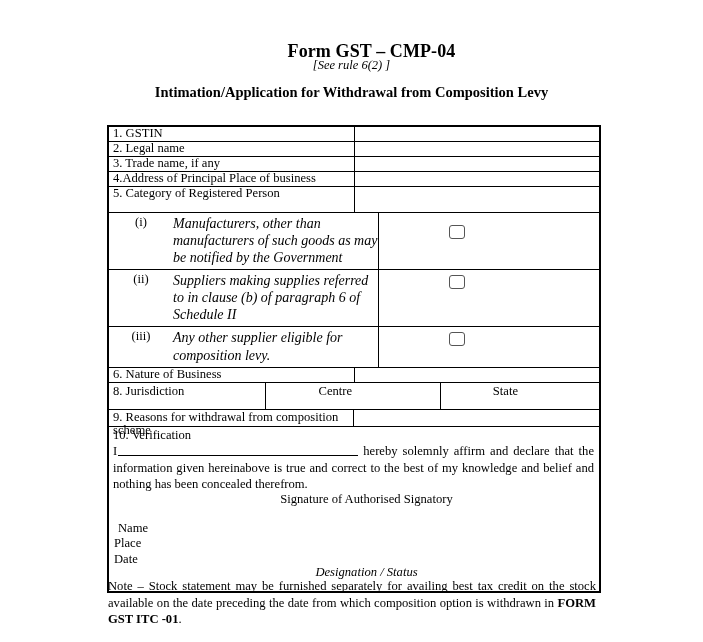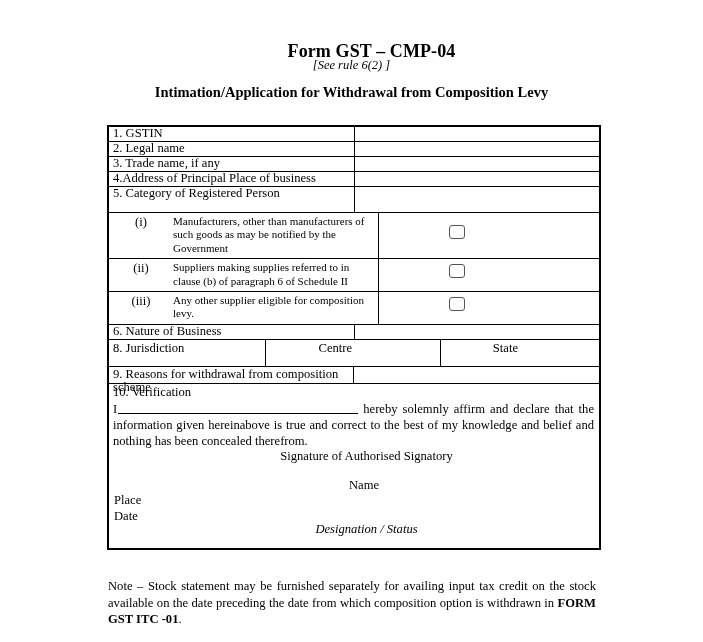--- a/index.html
+++ b/index.html
@@ -93,24 +93,25 @@
     padding: 2px 0 3px 0;
   }
   .opt-num {
     width: 64px;
     text-align: center;
     font-size: 12.6px;
     line-height: 1.22;
     flex: none;
   }
   .opt-txt {
-    font-size: 11px;
+    font-size: 14px;
     line-height: 1.22;
     padding-left: 0px;
     width: 205px;
+    font-style: italic;
   }
   .r-opt .opt-right {
     width: 217px;
     box-sizing: border-box;
     position: relative;
   }
   .chk {
     position: absolute;
     left: 22px;
     top: 12px;
@@ -173,23 +174,23 @@
     width: 100%;
     text-align: center;
     font-size: 12.6px;
     padding-left: 25px;
     box-sizing: border-box;
   }
   .name-line {
     position: absolute;
     left: 0; top: 94px;
     width: 100%;
-    text-align: center;
-    font-size: 12.6px;
-    padding-left: 20px;
+    text-align: left;
+    font-size: 12.6px;
+    padding-left: 9px;
     box-sizing: border-box;
   }
   .place-line {
     position: absolute;
     left: 5px; top: 108px;
     font-size: 12.6px;
     line-height: 1.28;
   }
   .desig-line {
     position: absolute;
@@ -306,15 +307,15 @@
         <div class="place-line">
           <div>Place</div>
           <div>Date</div>
         </div>
         <div class="desig-line">Designation / Status</div>
       </div>
     </div>
 
   </div>
 
-  <div class="note"><span>Note – Stock statement may be furnished separately for availing input tax credit on the stock available on the date preceding the date from which composition option is withdrawn in </span><b>FORM GST ITC -01</b><span>.</span></div>
+  <div class="note"><span>Note – Stock statement may be furnished separately for availing best tax credit on the stock available on the date preceding the date from which composition option is withdrawn in </span><b>FORM GST ITC -01</b><span>.</span></div>
 
 </div>
 
 </body></html>

